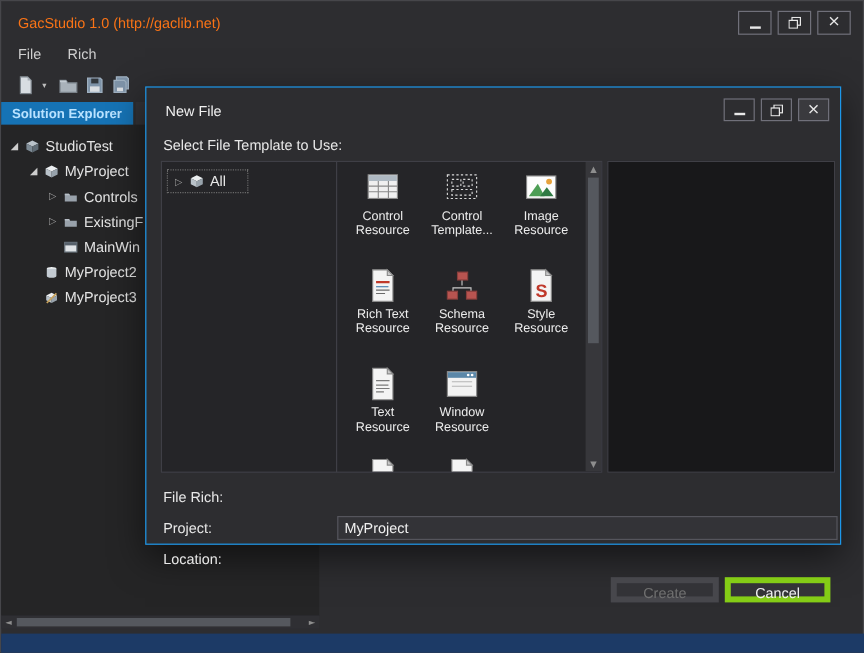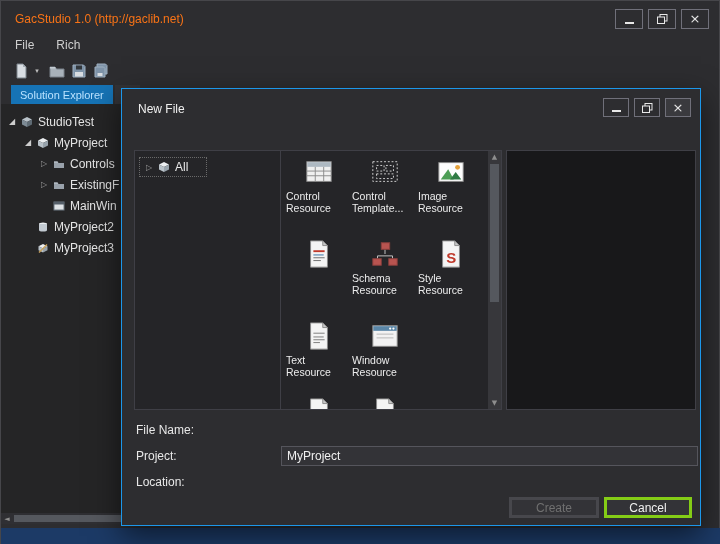--- a/index.html
+++ b/index.html
@@ -21,72 +21,72 @@
   .winbtn .x{font-size:13px;line-height:1;margin-top:-1px;}
   .minbar{width:9px;height:2px;background:#e8e8e8;align-self:flex-end;margin-bottom:4px;}
 
   .menubar{position:absolute;left:0;top:37px;right:0;height:21px;display:flex;padding-left:14px;gap:22px;}
   .menu-item{color:#cfcfcf;font-size:12px;cursor:pointer;}
 
   .toolbar{position:absolute;left:0;top:58px;right:0;height:24px;display:flex;align-items:center;padding-left:9px;}
   .tool-btn{width:22px;height:22px;display:flex;align-items:center;justify-content:center;cursor:pointer;}
   .tool-dd{width:10px;font-size:7px;color:#bdbdbd;display:flex;justify-content:center;margin-right:4px;cursor:pointer;}
 
-  .tabstrip{position:absolute;left:0;top:84px;height:15px;display:flex;padding-left:10px;}
+  .tabstrip{position:absolute;left:0;top:84px;height:15px;display:flex;padding-left:0;font-weight:bold;}
   .tab{height:19px;display:flex;align-items:center;padding:0 9px;margin-right:2px;background:#333337;
        color:#bdbdbd;font-size:11px;white-space:nowrap;cursor:pointer;}
   .tab.active{background:#1673b5;color:#b9e2ff;}
 
   .treepanel{position:absolute;left:0;top:103px;width:265px;height:409px;background:#252526;
              padding-top:7px;box-sizing:border-box;overflow:hidden;}
   .trow{height:21px;display:flex;align-items:center;font-size:12px;color:#e4e4e4;cursor:pointer;white-space:nowrap;}
   .arrow{width:14px;display:inline-flex;justify-content:center;font-size:8px;color:#cdcdcd;flex:none;}
   .arrow.hollow{color:#9a9a9a;}
   .ticon{width:16px;display:inline-flex;justify-content:center;margin-right:3px;flex:none;}
 
   .hscroll{position:absolute;left:0;top:512px;width:265px;height:11px;background:#2f2f33;display:flex;align-items:center;}
   .sarrow{font-size:7px;color:#8e8e8e;width:12px;text-align:center;cursor:pointer;flex:none;}
   .hthumb{height:7px;background:#55585e;flex:none;width:228px;margin-left:1px;cursor:pointer;}
 
   .statusbar{position:absolute;left:0;top:527px;width:720px;height:17px;background:#1c3a66;}
 
   
-  .dialog{position:absolute;left:121px;top:88px;width:580px;height:438px;background:#2d2d30;
+  .dialog{position:absolute;left:121px;top:72px;width:580px;height:382px;background:#2d2d30;
           border:1px solid #1c97ea;box-sizing:border-box;box-shadow:0 10px 28px rgba(0,0,0,.55);}
   .dlg-title{position:absolute;left:16px;top:13px;font-size:12px;color:#f0f0f0;}
   .dlg-btns{position:absolute;right:9px;top:9px;display:flex;gap:5px;}
   .dlg-prompt{position:absolute;left:14px;top:41px;font-size:12px;color:#e8e8e8;}
 
   .cat-panel{position:absolute;left:12px;top:61px;width:147px;height:260px;background:#252528;
              border:1px solid #3f3f46;box-sizing:border-box;}
   .cat-row{margin:6px 4px;height:18px;display:flex;align-items:center;border:1px dotted #6a6a6a;
            width:max-content;padding:0 18px 0 2px;cursor:pointer;font-size:12px;color:#e8e8e8;}
 
   .grid-panel{position:absolute;left:158px;top:61px;width:222px;height:260px;background:#252528;
               border:1px solid #3f3f46;box-sizing:border-box;overflow:hidden;}
-  .tcell{position:absolute;width:66px;text-align:left;cursor:pointer;}
+  .tcell{position:absolute;width:66px;text-align:center;cursor:pointer;}
   .tcell .ic{display:block;margin:0 auto;height:30px;width:30px;}
   .tlabel{font-size:10.5px;line-height:12px;color:#ececec;margin-top:3px;word-wrap:break-word;}
 
   .vscroll{position:absolute;right:0;top:0;width:13px;height:100%;background:#37373b;display:flex;flex-direction:column;align-items:center;}
   .vscroll .sarrow{width:13px;height:12px;line-height:12px;}
   .vthumb{width:9px;height:138px;background:#55585e;margin-top:1px;cursor:pointer;}
   .vspacer{flex:1;}
 
   .preview-panel{position:absolute;left:384px;top:61px;width:190px;height:260px;background:#18181a;
                  border:1px solid #3f3f46;box-sizing:border-box;}
 
   .frow-label{position:absolute;left:14px;font-size:12px;color:#e8e8e8;}
   .finput{position:absolute;height:20px;background:#333337;border:1px solid #55555c;color:#f0f0f0;
           font-size:12px;padding:0 5px;box-sizing:border-box;font-family:"Liberation Sans","DejaVu Sans",sans-serif;}
 
-  .dlg-btn{position:absolute;height:21px;background:#333337;border:3px solid #a3a3a3;color:#f0f0f0;
+  .dlg-btn{position:absolute;height:21px;background:#333337;border:5px solid #a3a3a3;color:#f0f0f0;
            font-size:12px;cursor:pointer;font-family:"Liberation Sans","DejaVu Sans",sans-serif;}
   .dlg-btn.disabled{color:#707070;border-color:#47474c;}
-  .dlg-btn.primary{border:3px solid #84cc16;}
+  .dlg-btn.primary{border:5px solid #84cc16;}
 </style>
 </head>
 <body>
 
 <div class="app">
 
   <div class="titlebar">
     <span class="title">GacStudio 1.0 (http://gaclib.net)</span>
     <div class="winbtns">
       <div class="winbtn">
@@ -244,20 +244,21 @@
       <svg width="11" height="10" viewBox="0 0 11 10">
           <rect x="3" y="0.5" width="7" height="6.5" fill="none" stroke="#e8e8e8"></rect>
           <rect x="0.5" y="3" width="7" height="6.5" fill="#2d2d30" stroke="#e8e8e8"></rect>
         </svg>
     </div>
     <div class="winbtn sm" style="background:#3a3a3e">
         <span class="x glyph">×</span>
       </div>
   </div>
 
+  <div class="dlg-prompt">Select File Template to Use:</div>
 
   <div class="cat-panel">
     <div class="cat-row">
       <span class="arrow hollow glyph">▷</span>
       <span class="ticon">
         <svg width="12" height="12" viewBox="0 0 12 12">
             <path d="M6 1 L11 3.5 L6 6 L1 3.5 Z" fill="#eceff1"></path>
             <path d="M1 3.5 L6 6 L6 11 L1 8.5 Z" fill="#b9c2c9"></path>
             <path d="M11 3.5 L6 6 L6 11 L11 8.5 Z" fill="#98a3ac"></path>
           </svg>
@@ -310,20 +311,21 @@
       <span class="ic">
         <svg width="30" height="30" viewBox="0 0 32 32">
             <path d="M7 2 h13 l5 5 v23 H7 z" fill="#f4f4f4" stroke="#8a8a8a"></path>
             <path d="M20 2 l5 5 h-5 z" fill="#c9c9c9" stroke="#8a8a8a"></path>
             <line x1="10" y1="13" x2="22" y2="13" stroke="#c0392b" stroke-width="2"></line>
             <line x1="10" y1="17" x2="21" y2="17" stroke="#2e6da4"></line>
             <line x1="10" y1="20" x2="22" y2="20" stroke="#6a6a6a"></line>
             <line x1="10" y1="23" x2="18" y2="23" stroke="#6a6a6a"></line>
           </svg>
       </span>
+      <div class="tlabel">Rich Text Resource</div>
     </div>
 
     <div class="tcell" style="left:71px;top:88px">
       <span class="ic">
         <svg width="30" height="30" viewBox="0 0 32 32">
             <path d="M16 11 v5 M8 21 v-3 h16 v3" stroke="#c9c9c9" fill="none"></path>
             <rect x="12" y="4" width="9" height="7" fill="#b85450" stroke="#8a3f3c"></rect>
             <rect x="3" y="21" width="9" height="7" fill="#b85450" stroke="#8a3f3c"></rect>
             <rect x="20" y="21" width="9" height="7" fill="#b85450" stroke="#8a3f3c"></rect>
           </svg>
@@ -391,21 +393,21 @@
     <div class="vscroll">
       <span class="sarrow glyph">▲</span>
       <div class="vthumb"></div>
       <div class="vspacer"></div>
       <span class="sarrow glyph">▼</span>
     </div>
   </div>
 
   <div class="preview-panel"></div>
 
-  <span class="frow-label" style="top:334px">File Name:</span>
+  <span class="frow-label" style="top:334px">File Rich:</span>
 
   <span class="frow-label" style="top:360px">Project:</span>
   <input class="finput" type="text" style="left: 159px; top: 357px; width: 417px;" value="MyProject">
 
   <span class="frow-label" style="top:386px">Location:</span>
 
   <button class="dlg-btn disabled" style="left:387px;top:408px;width:90px">Create</button>
   <button class="dlg-btn primary" style="left:482px;top:408px;width:88px">Cancel</button>
 </div>
 

